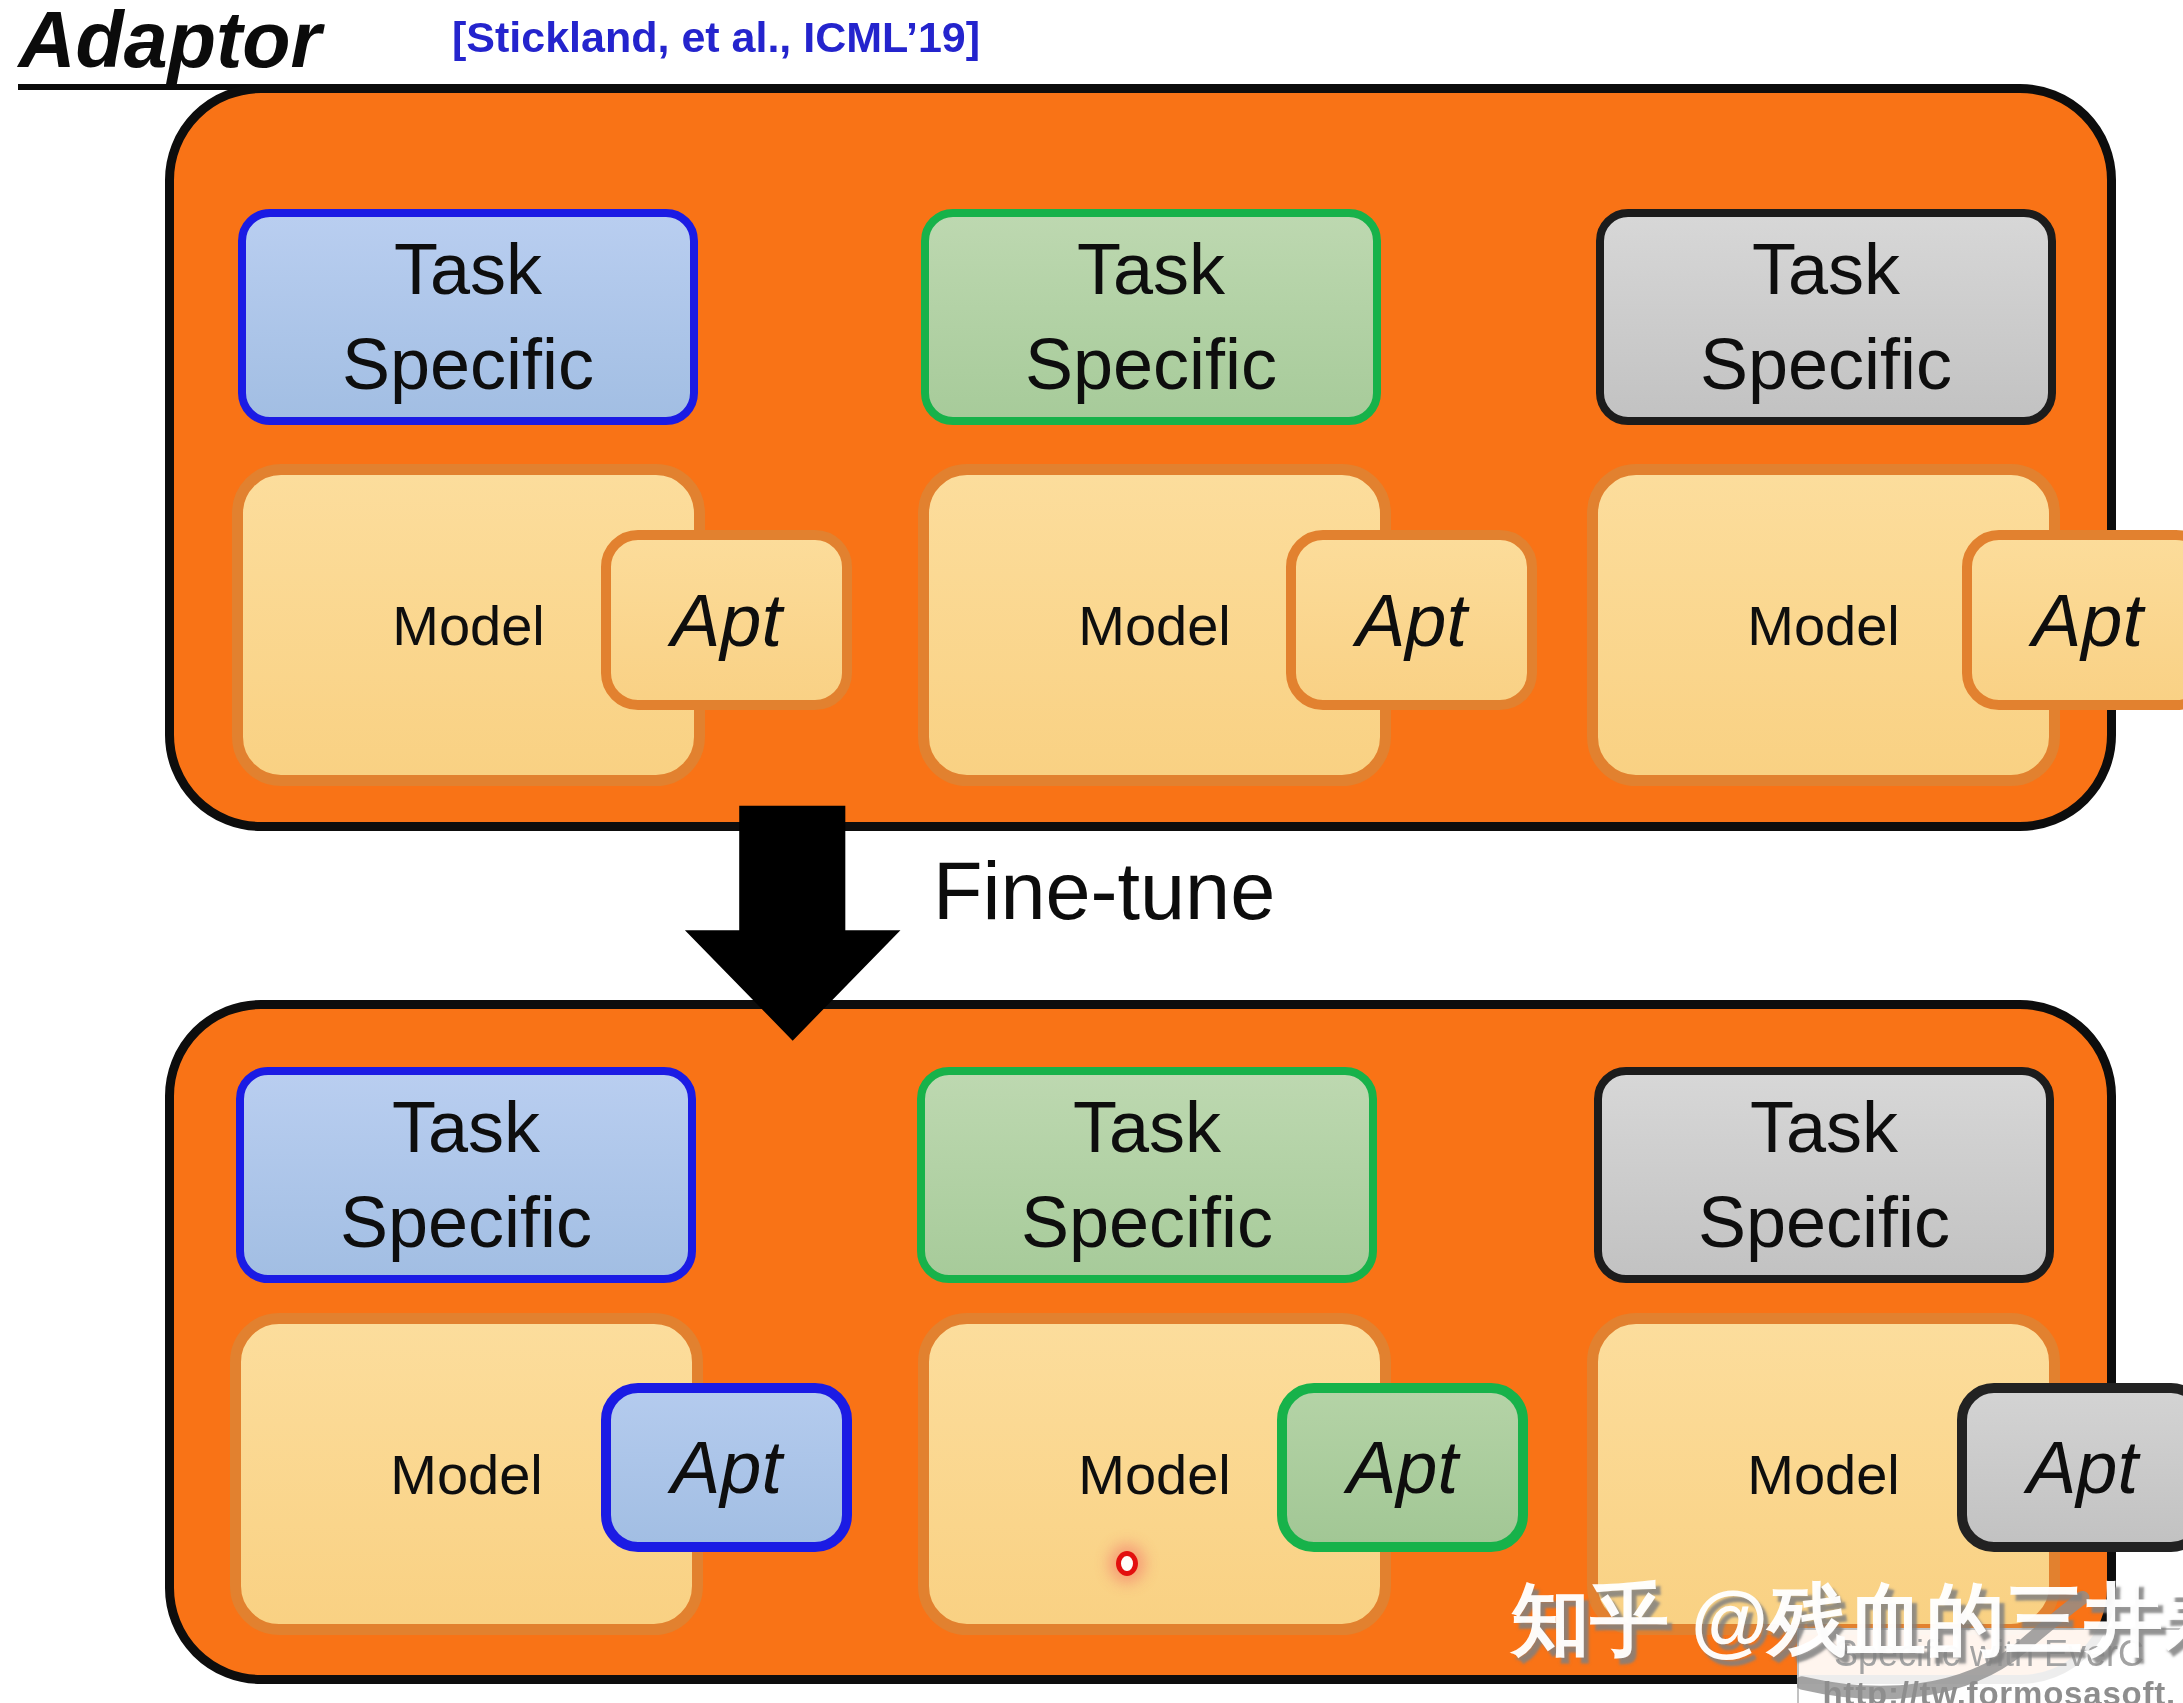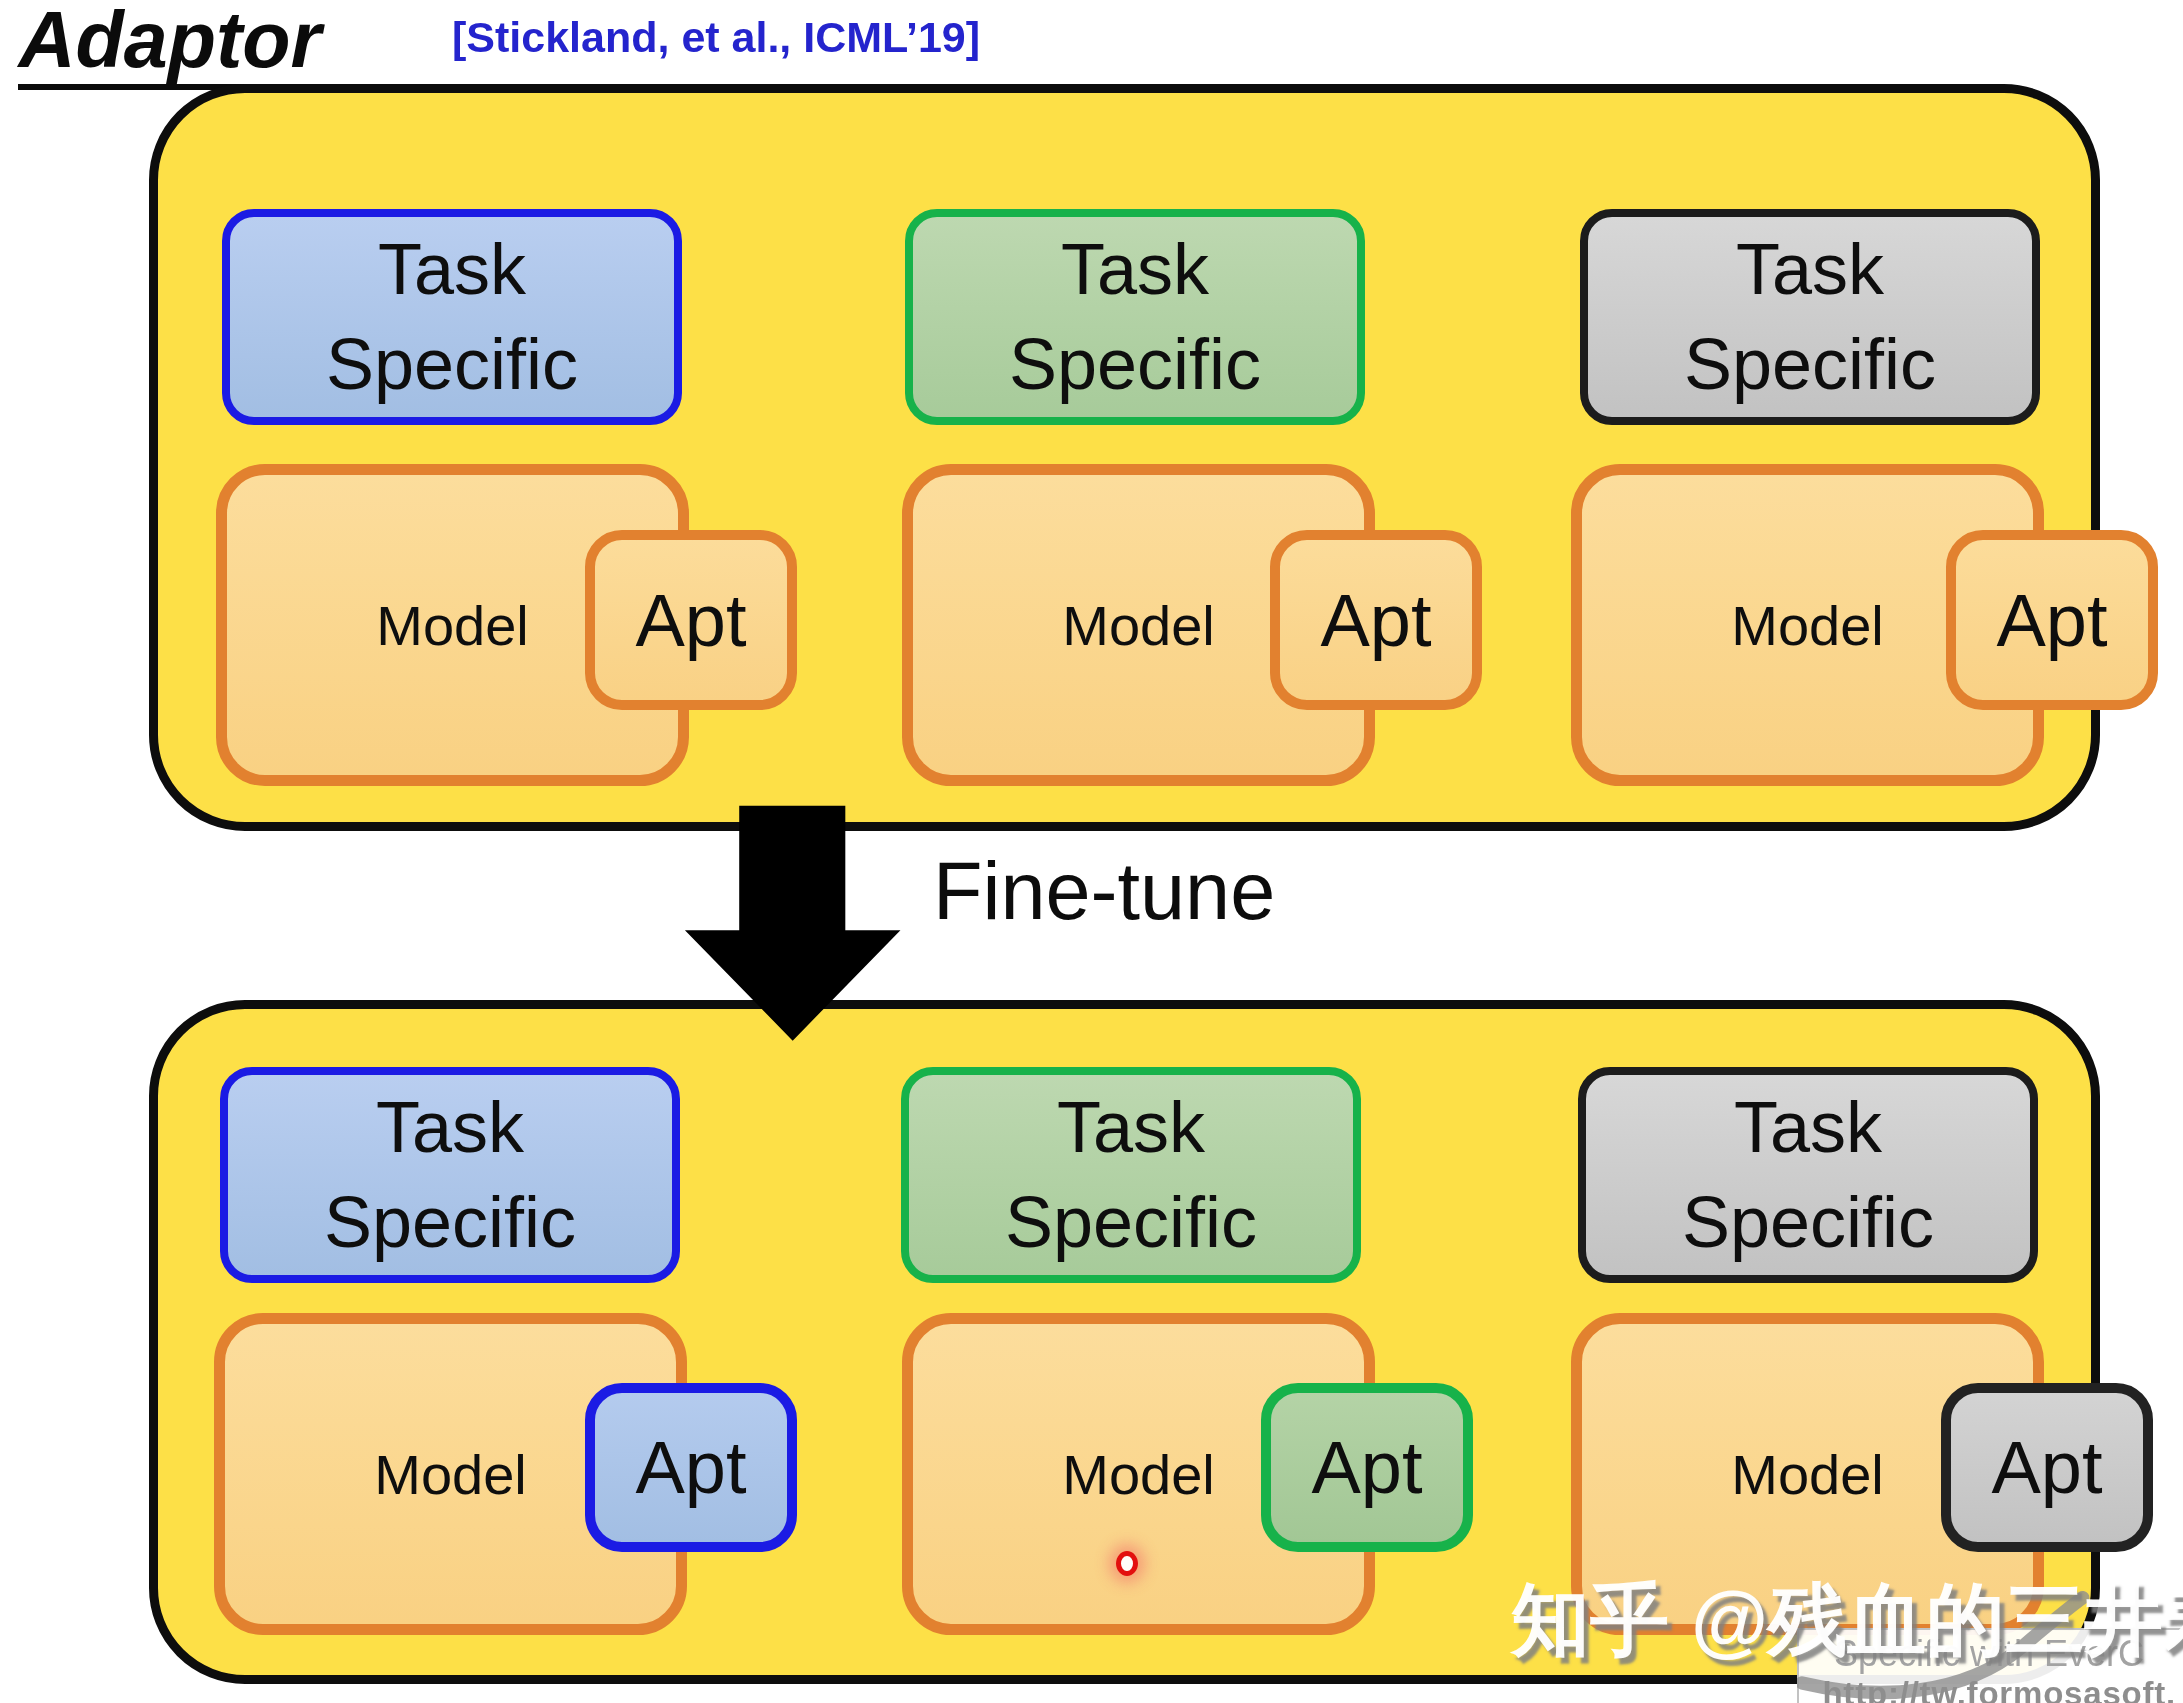--- a/index.html
+++ b/index.html
@@ -12,22 +12,22 @@
     position:absolute;left:18.4px;top:0px;
     font-size:79px;font-weight:bold;font-style:italic;color:#0b0b0b;
     border-bottom:6.7px solid #0b0b0b;padding:0 11.7px 5px 0;line-height:1.0;
   }
   .citations{
     position:absolute;left:452px;top:13.4px;display:flex;
     font-size:43px;font-weight:bold;color:#2424cd;white-space:nowrap;
   }
   
   .group{
-    position:absolute;left:149px;width:1951px;
-    background:#fde047;border:9.2px solid #0d0d0d;border-radius:96px;
+    position:absolute;left:165px;width:1951px;
+    background:#f97316;border:9.2px solid #0d0d0d;border-radius:96px;
     box-sizing:border-box;
   }
   .group.top{top:84px;height:747px;}
   .group.bottom{top:1000px;height:684px;}
   
   .box{
     position:absolute;display:flex;align-items:center;justify-content:center;
     text-align:center;box-sizing:border-box;color:#0e0e0e;
   }
   .task{
@@ -35,22 +35,22 @@
     font-size:72px;line-height:1.32;
   }
   .task.blue {background:linear-gradient(180deg,#b9cef0,#a2bee3);border-color:#1b1be4;}
   .task.green{background:linear-gradient(180deg,#bdd8b0,#a7cb9a);border-color:#17b24a;}
   .task.gray {background:linear-gradient(180deg,#d7d7d7,#c2c2c2);border-color:#1c1c1c;}
   .model{
     width:473px;height:322px;border-radius:49px;border:11.7px solid #e2812f;
     background:linear-gradient(180deg,#fcdd9c,#f9d183);font-size:56px;
   }
   .apt{
-    width:212px;height:180px;border-radius:37px;border:10px solid;
-    font-size:74px;z-index:3;
+    width:251px;height:180px;border-radius:37px;border:10px solid;
+    font-size:74px;z-index:3;font-style:italic;
   }
   .apt.orange{background:linear-gradient(180deg,#fcdc9a,#f9d185);border-color:#e2812f;}
   .apt.blue  {background:linear-gradient(180deg,#b4cbee,#a2bee3);border-color:#1b1be4;}
   .apt.green {background:linear-gradient(180deg,#b4d3a6,#a2c795);border-color:#17b24a;}
   .apt.gray  {background:linear-gradient(180deg,#d3d3d3,#c2c2c2);border-color:#222222;}
   .group.bottom .apt{height:169px;}
   
   .arrow-svg{position:absolute;left:652px;top:795px;z-index:4;}
   .finetune{
     position:absolute;left:933px;top:845px;font-size:81px;color:#0c0c0c;

